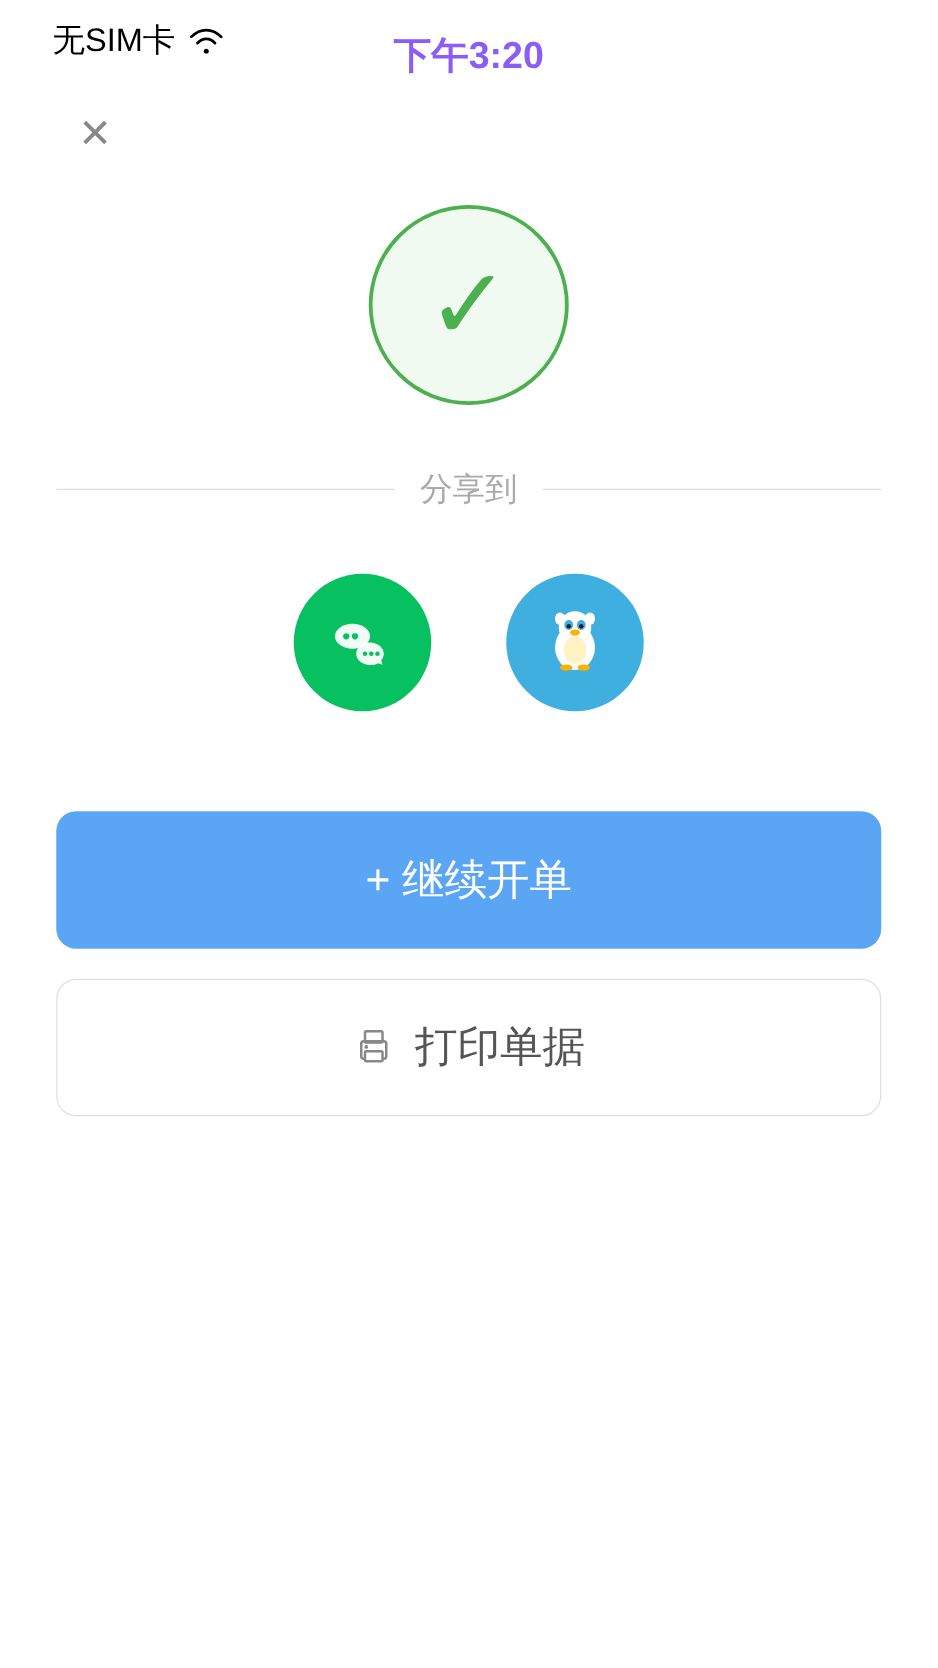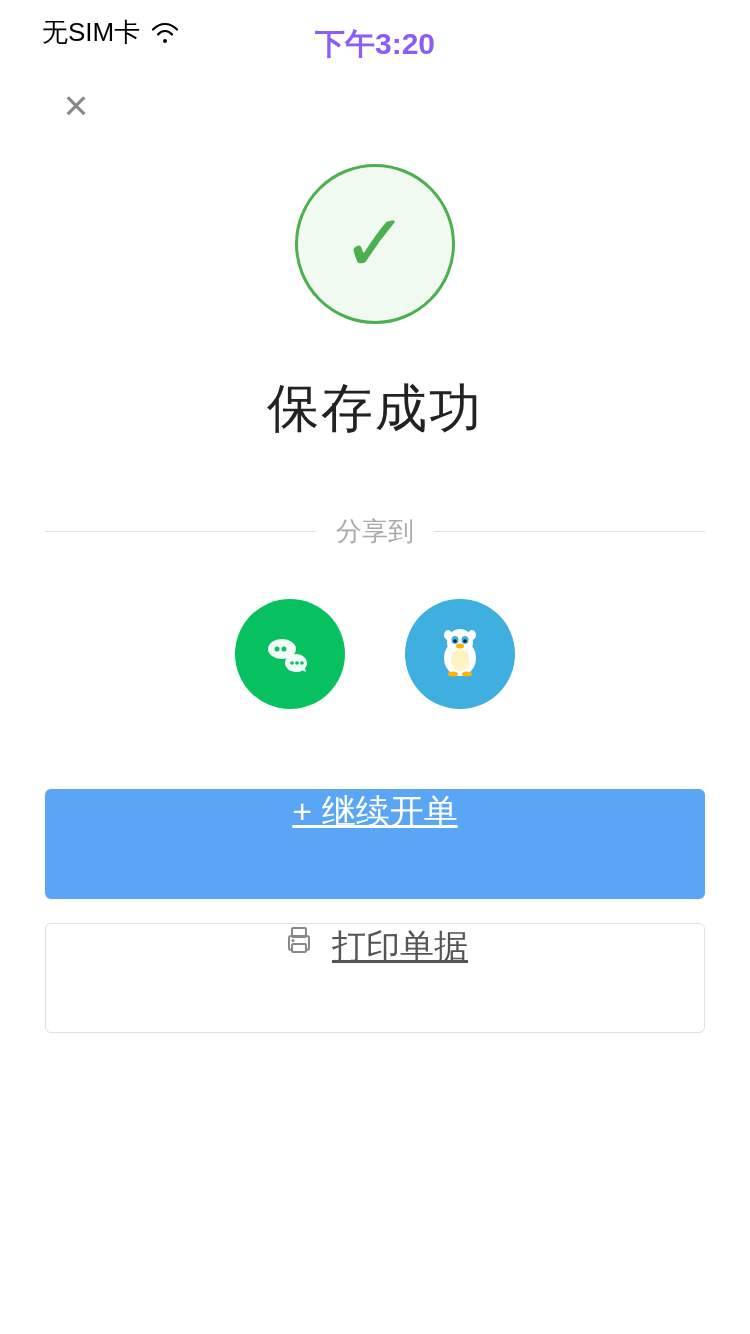--- a/index.html
+++ b/index.html
@@ -179,31 +179,30 @@
     
     .action-buttons {
       width: 660px;
       display: flex;
       flex-direction: column;
       gap: 24px;
     }
     .action-btn {
       width: 100%;
       height: 110px;
-      border-radius: 6px;
+      border-radius: 16px;
       border: 1.5px solid #e0e0e0;
       background: #fff;
       display: flex;
-      align-items: flex-start;
+      align-items: center;
       justify-content: center;
       gap: 16px;
       cursor: pointer;
       font-size: 34px;
       color: #555;
-      text-decoration: underline;
     }
     .action-btn-primary {
       background: #5BA5F5;
       border: none;
       color: #fff;
     }
   </style>
 </head>
 <body>
 
@@ -222,21 +221,20 @@
 <div class="close-btn">
   <span class="close-icon-x">×</span>
 </div>
 
 <div class="main-content">
 
   <div class="success-circle">
     <span class="check-icon">✓</span>
   </div>
 
-  <div class="success-title">保存成功</div>
 
   <div class="share-divider-wrap">
     <div class="divider-line"></div>
     <span class="share-label">分享到</span>
     <div class="divider-line"></div>
   </div>
 
   <div class="share-buttons">
     <button class="share-btn share-btn-wechat">
 

